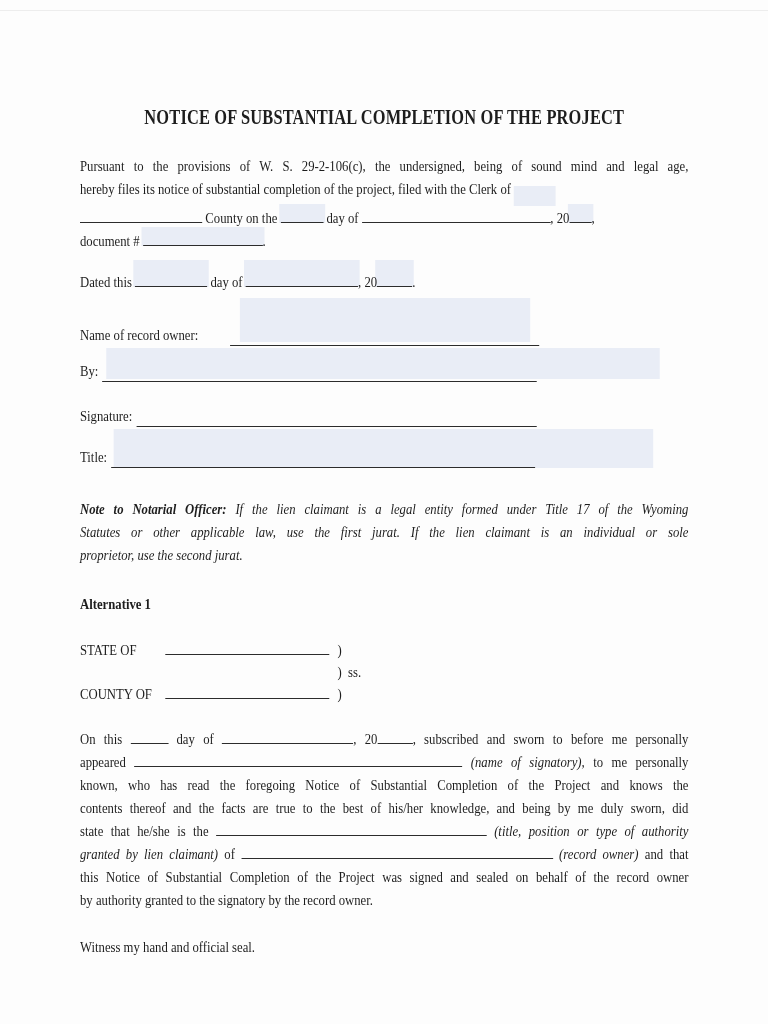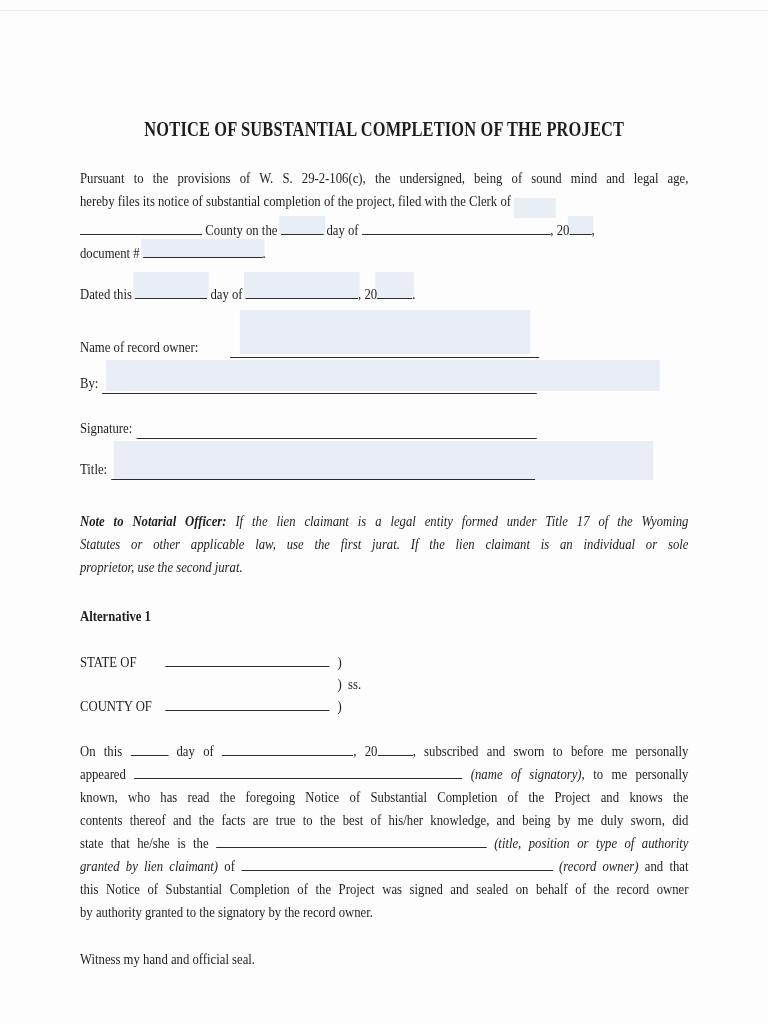--- a/index.html
+++ b/index.html
@@ -6,21 +6,21 @@
   html,body { background:#ffffff; }
   .page {
     position:relative;
     width:768px; height:1024px;
     background:#fdfdfd;
     font-family:"Liberation Serif", serif;
     color:#1d1d1d;
     overflow:hidden;
   }
   .topline { position:absolute; top:10px; left:0; right:0; height:1px; background:#ededed; }
-  .content { position:absolute; left:80px; top:12px; width:608px; }
+  .content { position:absolute; left:80px; top:0; width:608px; }
   
   .squeeze {
     width:742px;
     transform:scaleX(0.82);
     transform-origin:0 0;
     font-size:15.5px;
     line-height:23px;
   }
   .doc-title {
     margin-top:105px;

